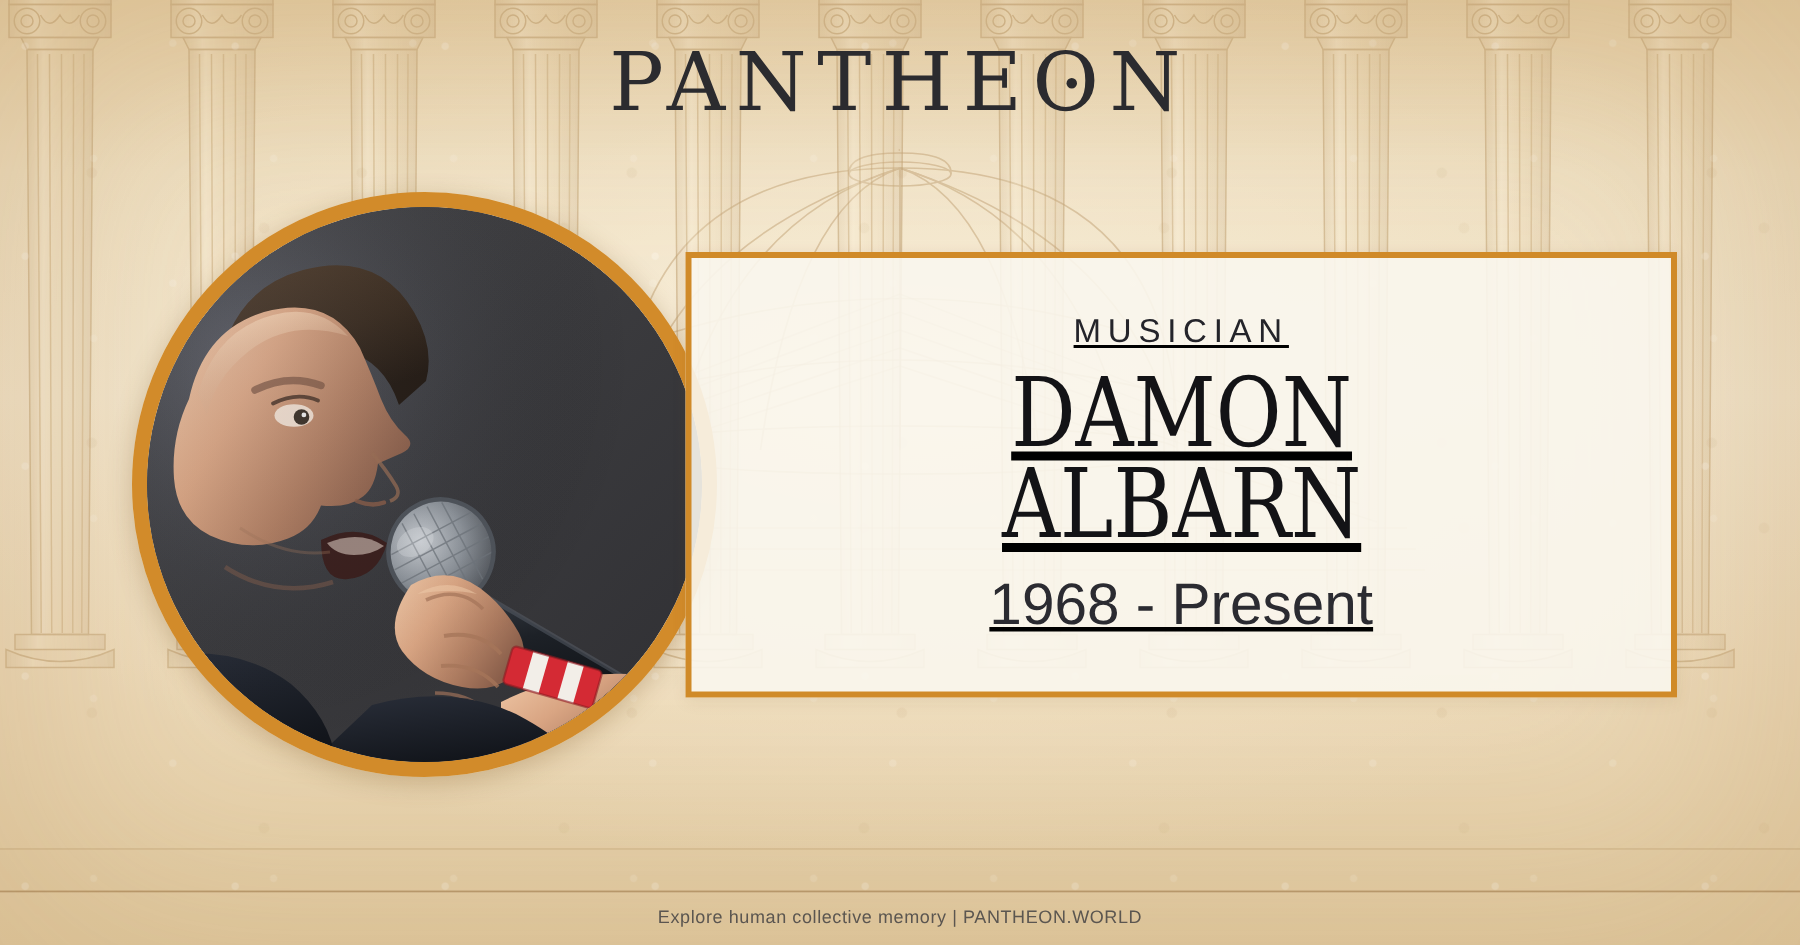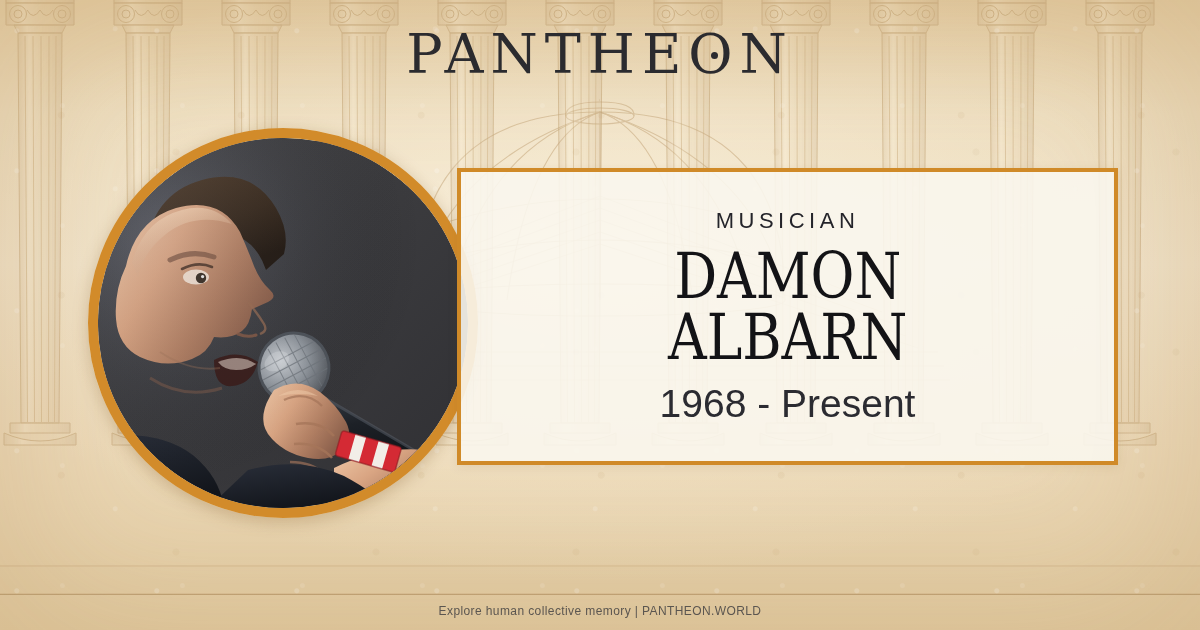--- a/index.html
+++ b/index.html
@@ -55,20 +55,21 @@
   #portrait .photo{position:absolute;inset:0;border-radius:50%;overflow:hidden;background:#3b3b3d;}
   #portrait svg{position:absolute;left:0;top:0;width:100%;height:100%;}
 
   
   #card{
     position:absolute;left:457px;top:168px;width:661px;height:297px;
     box-sizing:border-box;border:4px solid #d08a28;
     background:rgba(250,246,237,.90);
     display:flex;flex-direction:column;align-items:center;justify-content:center;
     box-shadow:0 2px 10px rgba(120,80,30,.10);
+    text-decoration:underline;
   }
   #occupation{
     font-size:22px;letter-spacing:4.5px;color:#24242a;font-weight:400;
     margin:0 0 14px 0;line-height:1;
   }
   #name{
     font-family:"DejaVu Serif Condensed","DejaVu Serif","Liberation Serif",serif;
     font-size:64px;line-height:.96;color:#131316;text-align:center;
     margin:0;font-weight:400;letter-spacing:0px;
     font-stretch:condensed;

